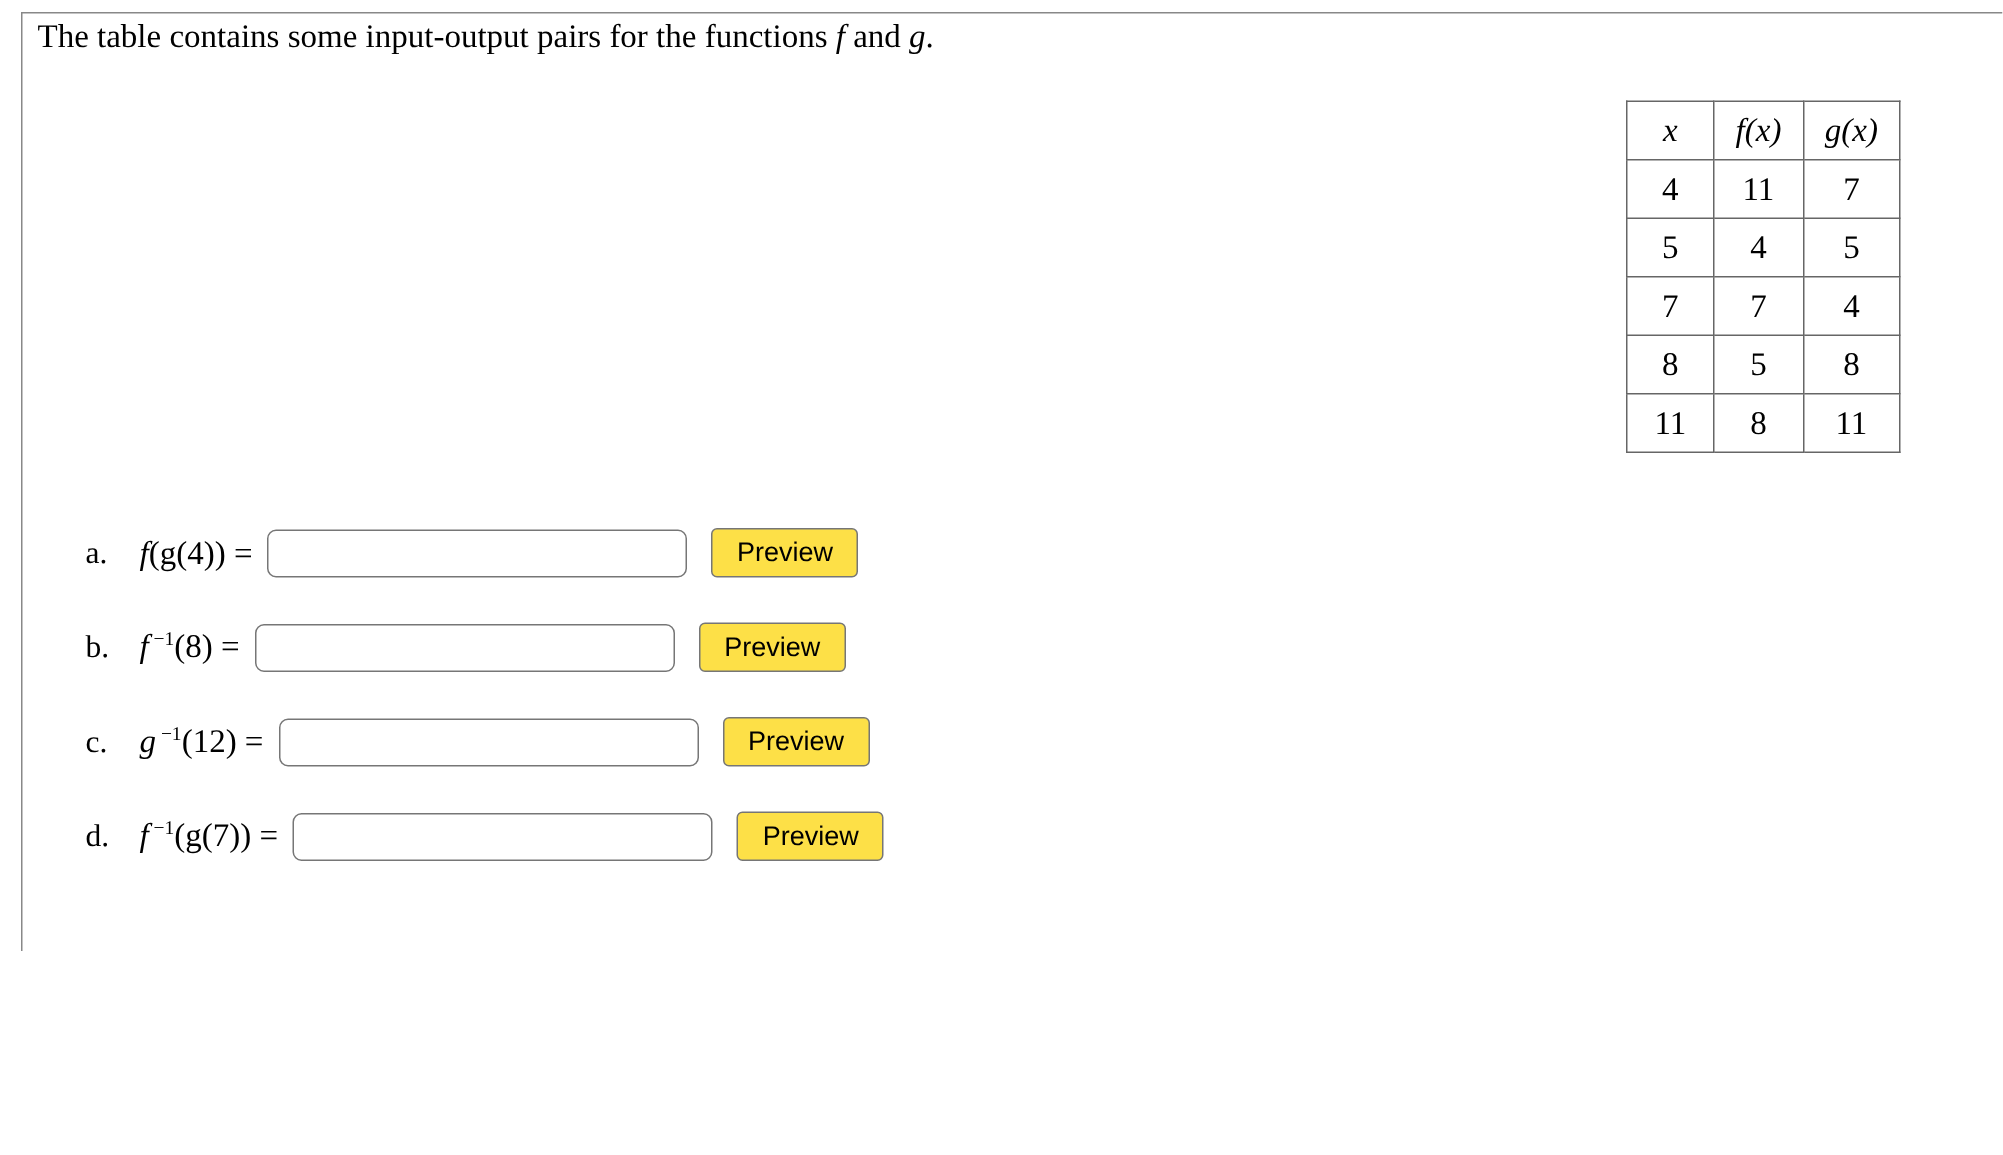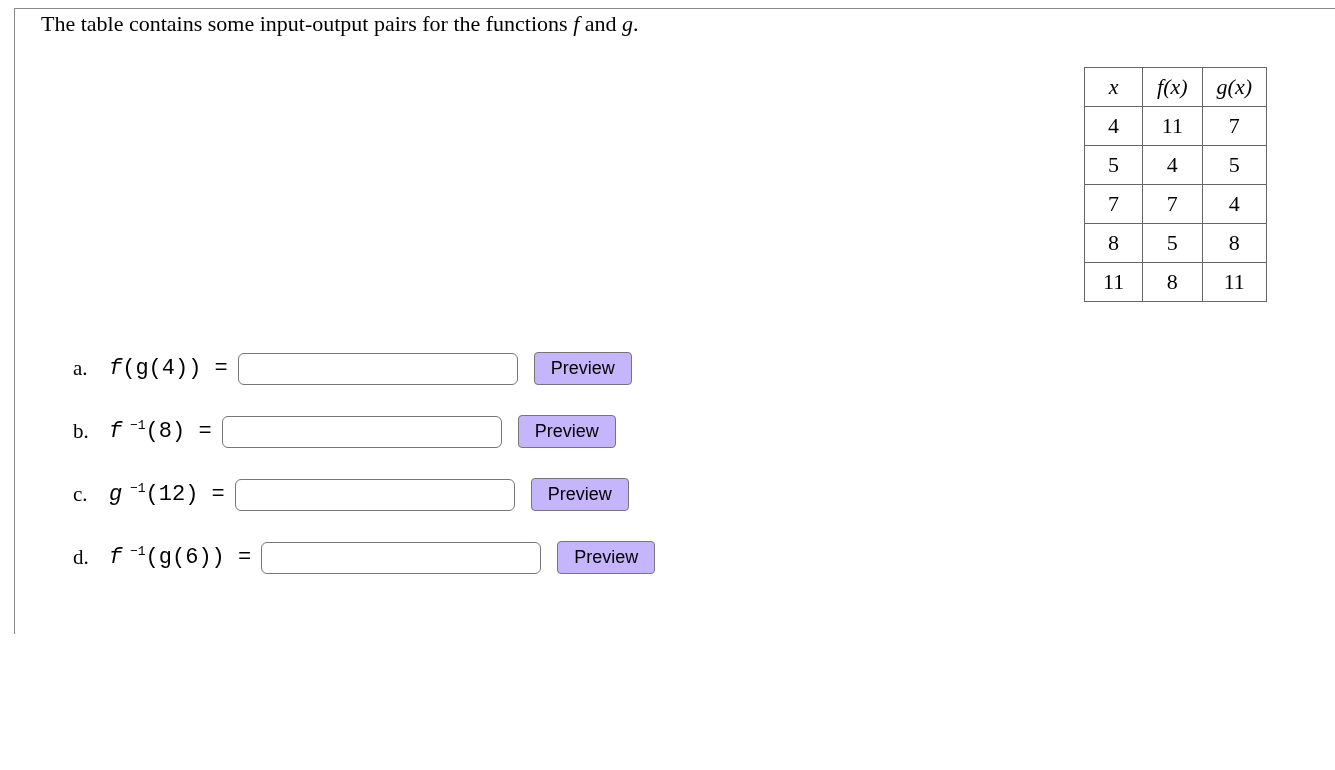--- a/index.html
+++ b/index.html
@@ -11,21 +11,21 @@
       font-family: 'Times New Roman', Times, serif;
       font-size: 22px;
       color: #000;
       background: #fff;
       padding: 8px 0 30px 14px;
       width: 1335px;
     }
     .outer {
       border-left: 1px solid #888;
       border-top: 1px solid #888;
-      padding: 2px 18px 30px 26px;
+      padding: 2px 18px 30px 10px;
     }
     .intro {
       margin-bottom: 30px;
     }
     .italic-var {
       font-style: italic;
       font-family: 'Times New Roman', serif;
     }
     .top-area {
       display: flex;
@@ -56,21 +56,21 @@
     .q-row {
       display: flex;
       align-items: center;
       margin-bottom: 30px;
     }
     .q-label {
       min-width: 36px;
       font-size: 21px;
     }
     .q-expr {
-      font-family: Liberation Mono, monospace;
+      font-family: Liberation Serif, serif;
       font-size: 22px;
       margin-right: 10px;
       white-space: nowrap;
     }
     .q-expr .fn {
       font-style: italic;
     }
     .q-expr sup {
       font-size: 13px;
       vertical-align: super;
@@ -78,21 +78,21 @@
     .answer-input {
       width: 280px;
       height: 32px;
       border: 1px solid #767676;
       border-radius: 6px;
       padding: 3px 8px;
       font-size: 16px;
       margin-right: 16px;
     }
     .preview-btn {
-      background: #c4b5fd;
+      background: #fde047;
       border: 1px solid #767676;
       border-radius: 4px;
       padding: 5px 16px;
       font-family: Arial, sans-serif;
       font-size: 18px;
       cursor: pointer;
       color: #000;
     }
   </style>
 </head>
@@ -169,20 +169,20 @@
       <span class="q-expr">
         <span class="fn">g</span><sup> −1</sup><span>(12) = </span>
       </span>
       <input type="text" class="answer-input" style="">
       <button class="preview-btn">Preview</button>
     </div>
 
     <div class="q-row">
       <span class="q-label">d.</span>
       <span class="q-expr">
-        <span class="fn">f</span><sup> −1</sup><span>(g(6)) = </span>
+        <span class="fn">f</span><sup> −1</sup><span>(g(7)) = </span>
       </span>
       <input type="text" class="answer-input" style="">
       <button class="preview-btn">Preview</button>
     </div>
 
   </div>
 </div>
 
 </body></html>

